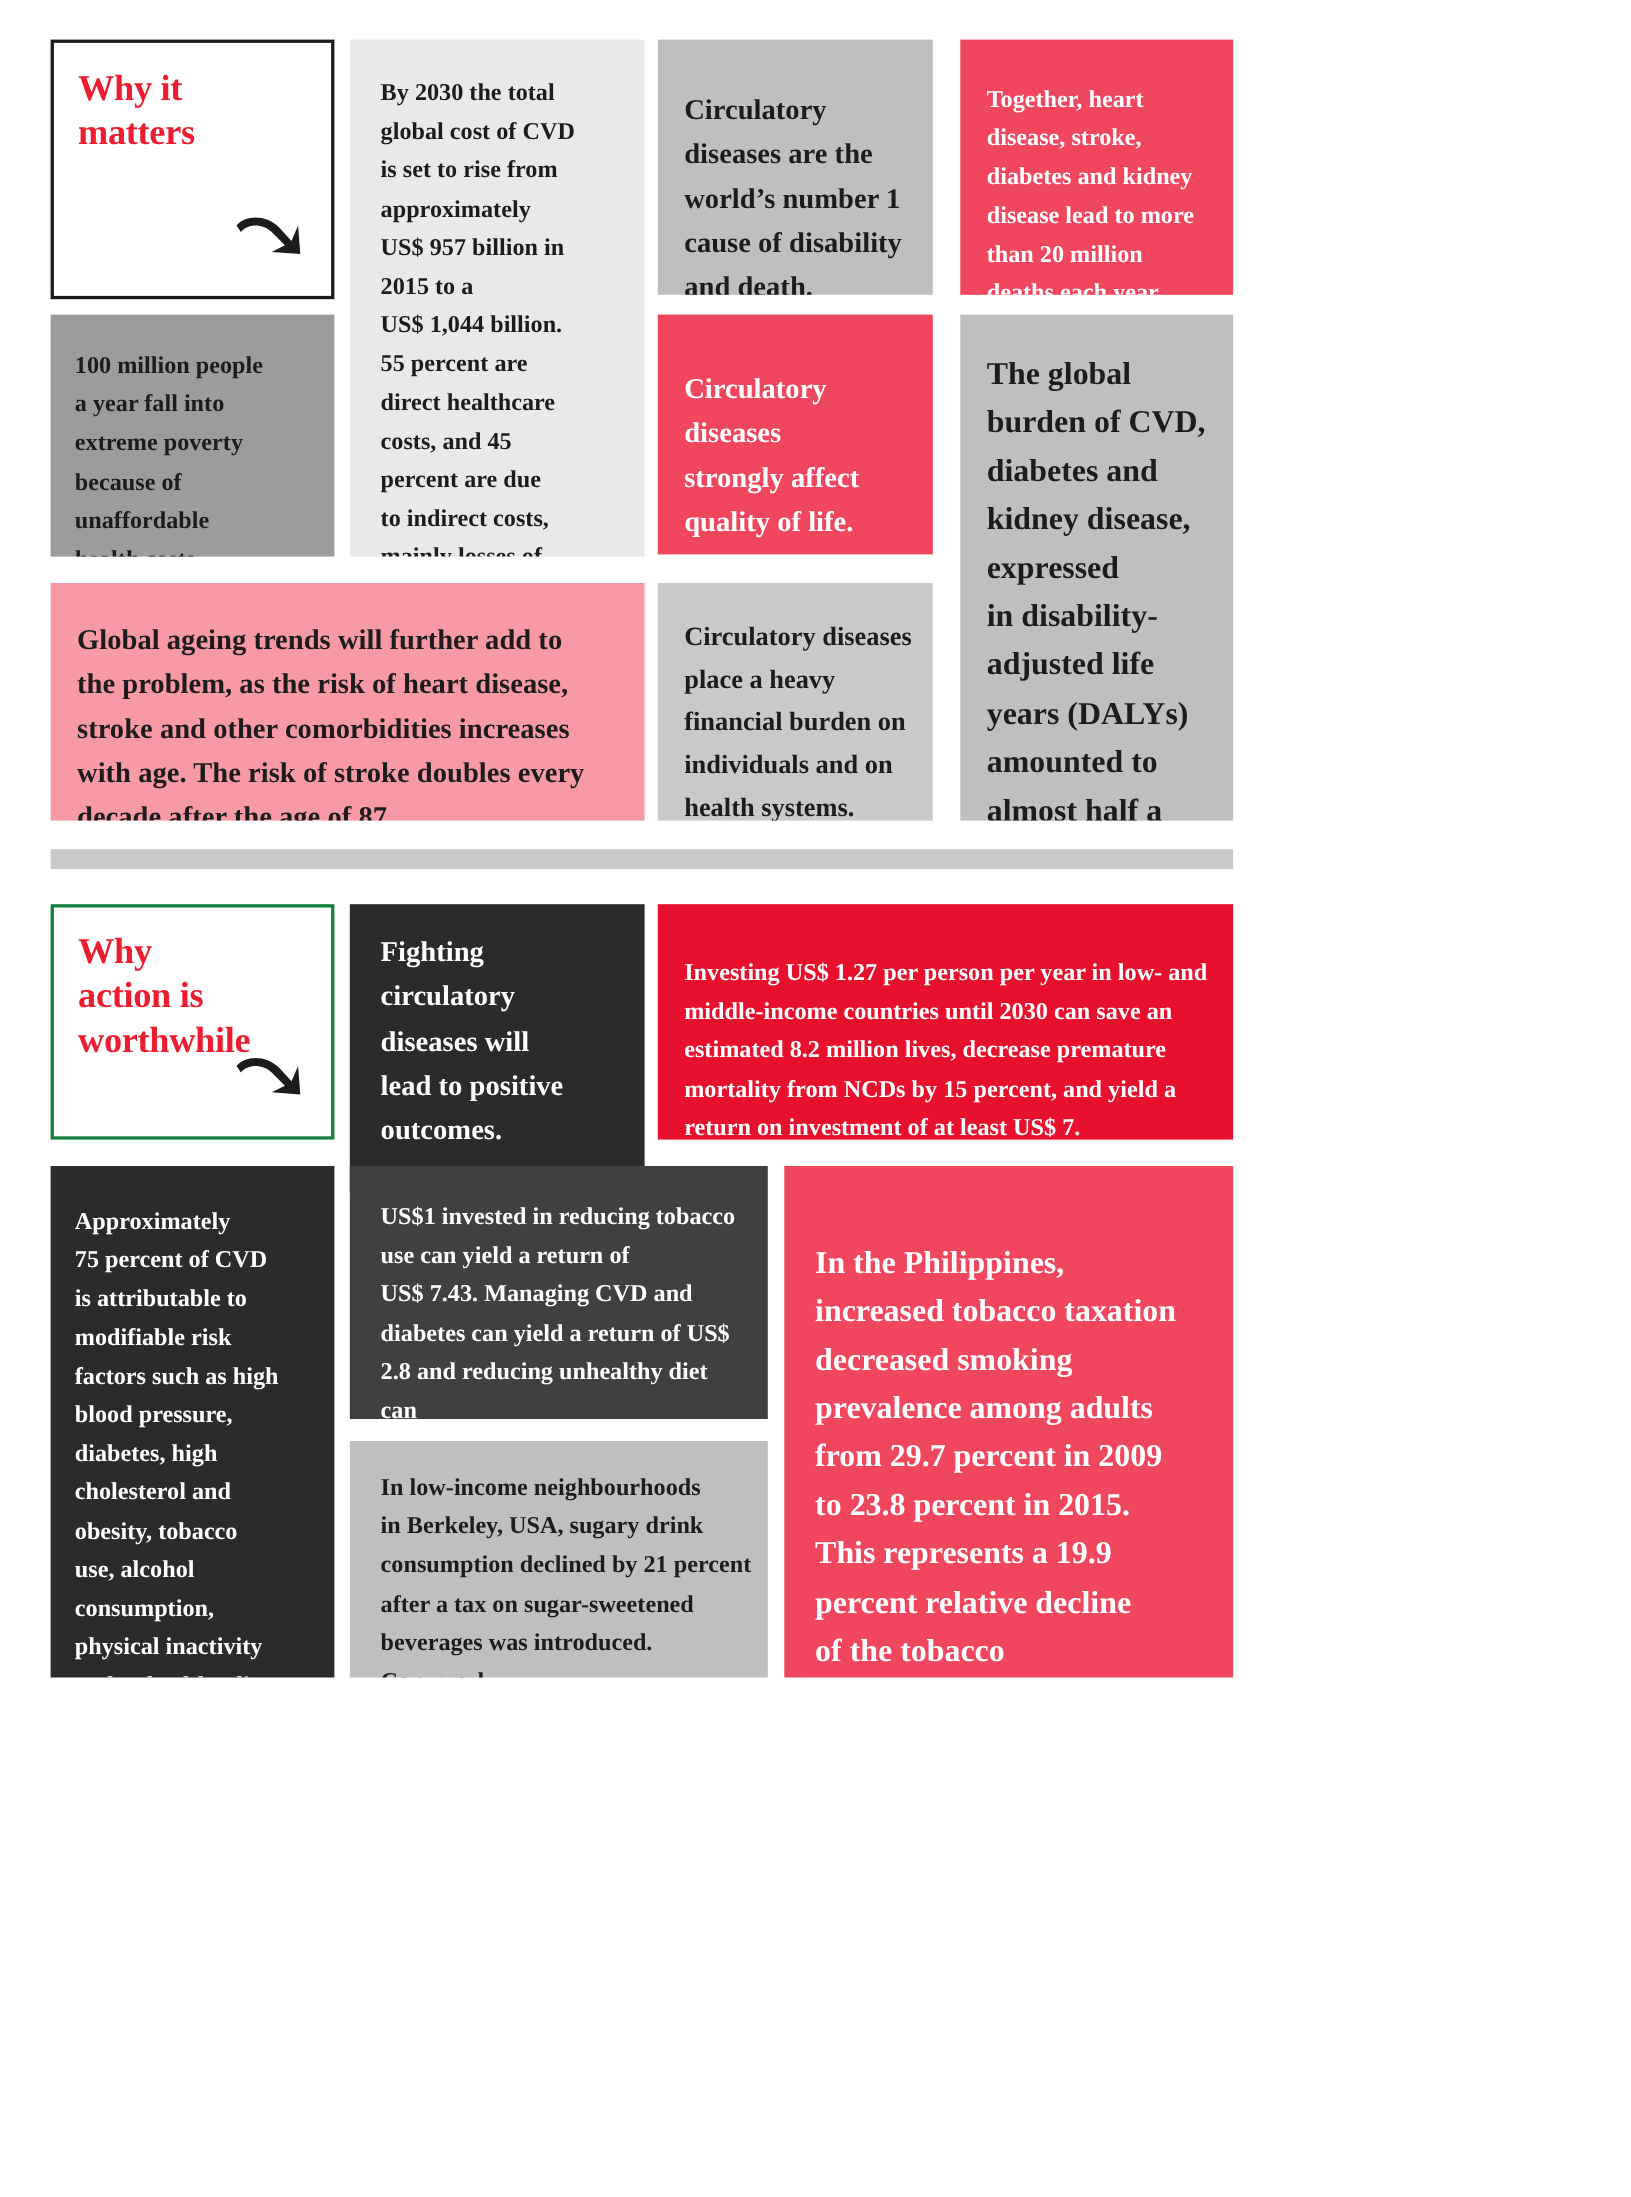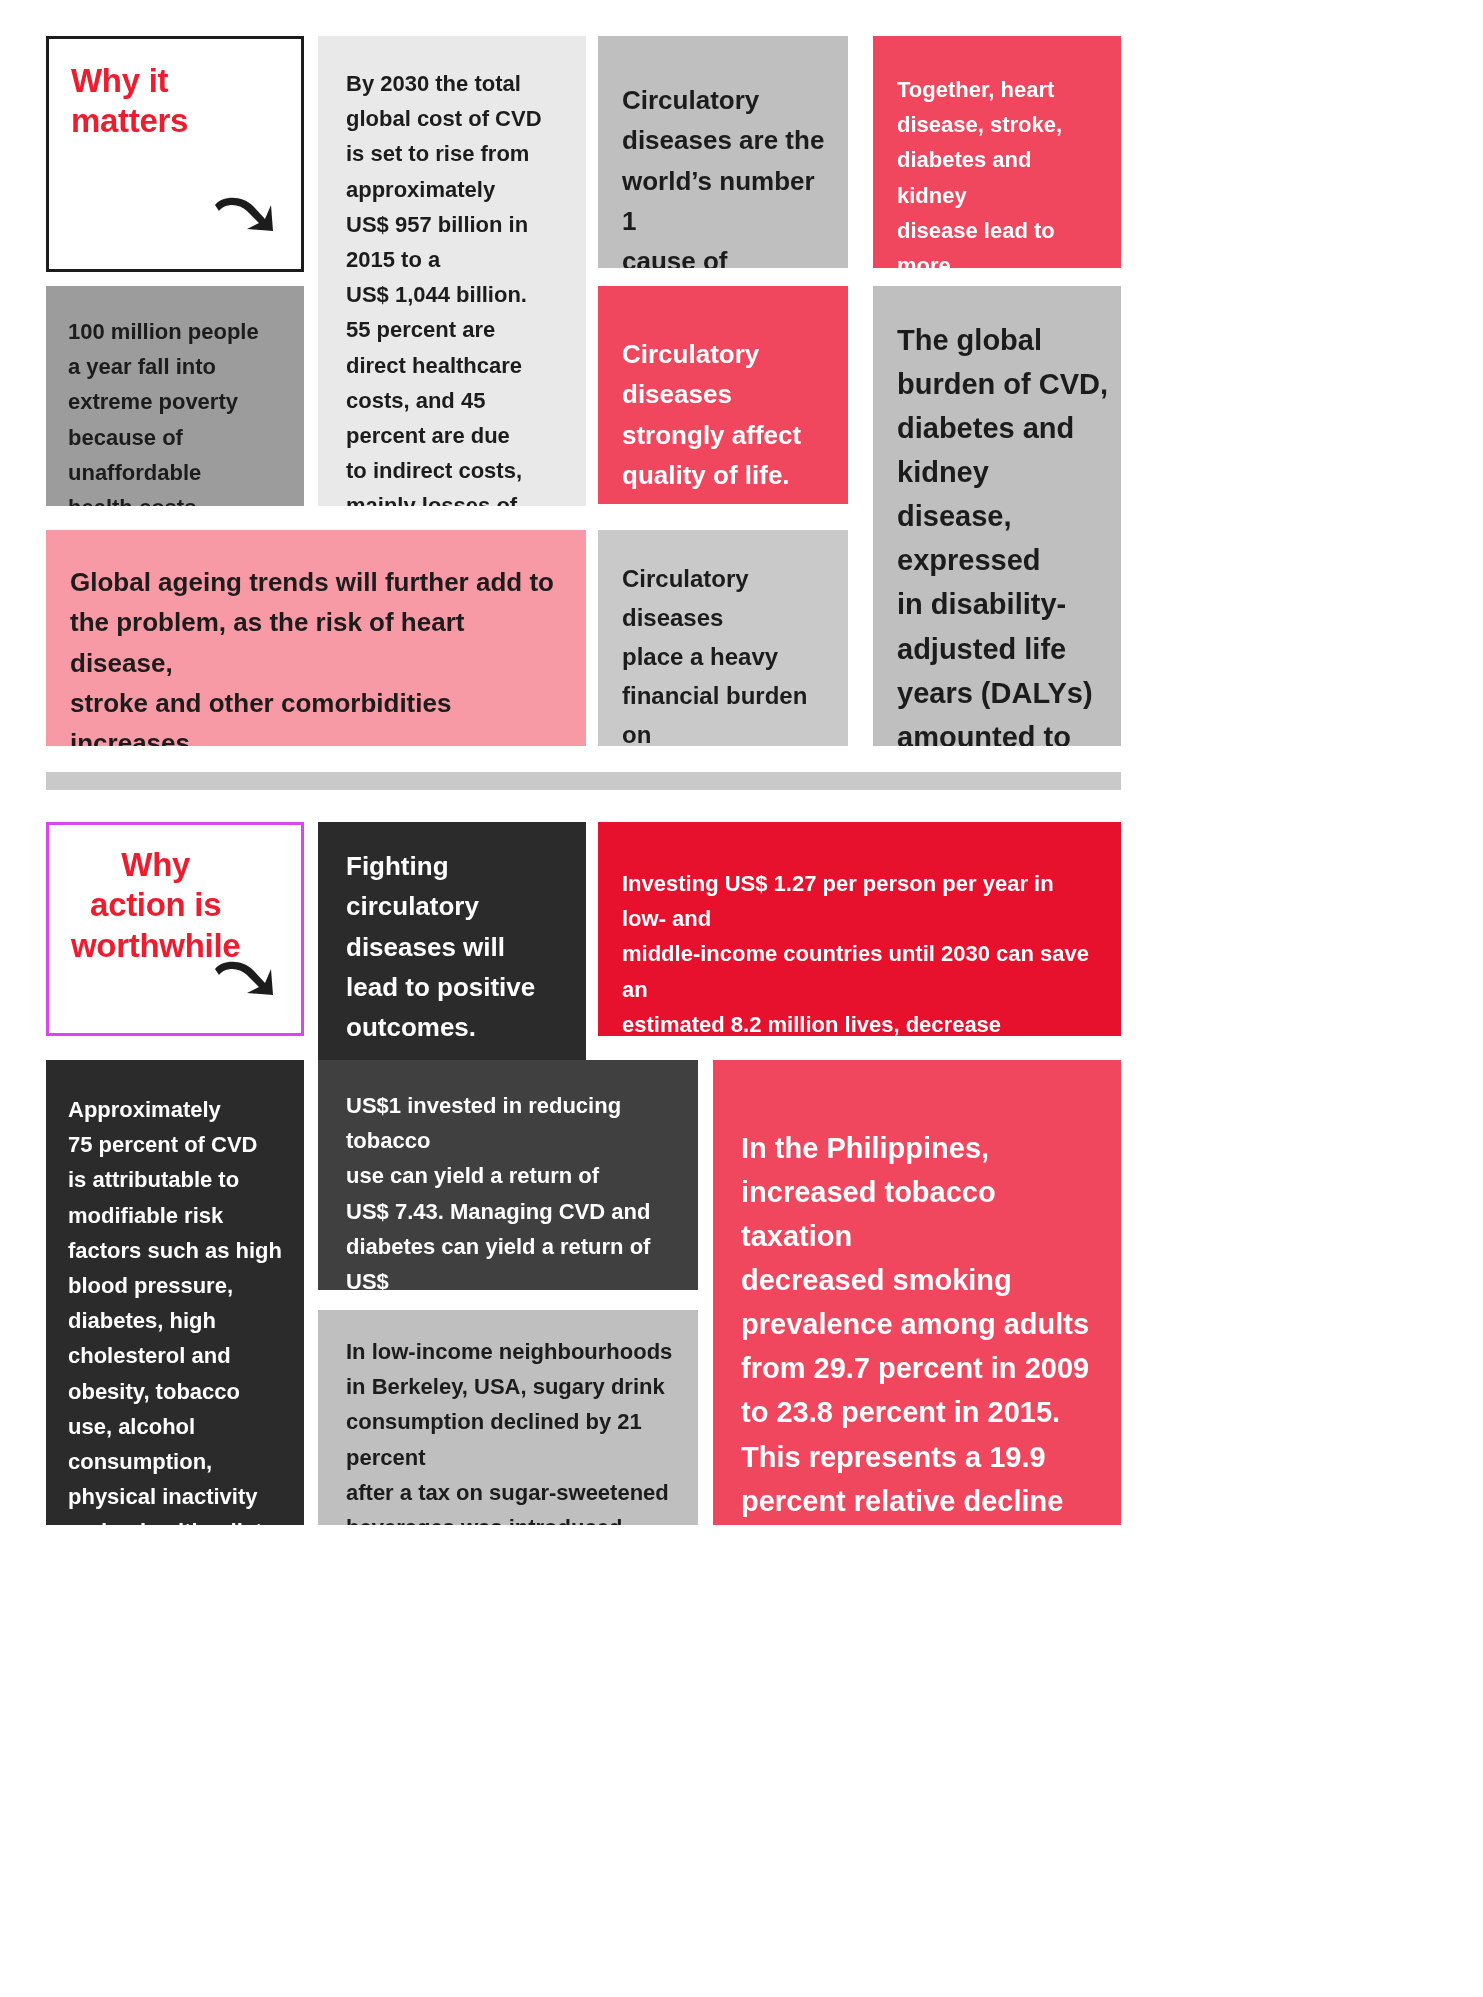--- a/index.html
+++ b/index.html
@@ -11,20 +11,21 @@
     width: 1483px;
     height: 1997px;
     font-family: "Liberation Sans", sans-serif;
     -webkit-font-smoothing: antialiased;
   }
   .page {
     position: relative;
     width: 1483px;
     height: 1997px;
     box-sizing: border-box;
+    font-family: Liberation Serif, serif;
   }
   .card {
     position: absolute;
     box-sizing: border-box;
     overflow: hidden;
   }
 
   
   .header-card {
     background: #ffffff;
@@ -34,21 +35,21 @@
     left: 22px;
     top: 22px;
     color: #ed1c2e;
     font-weight: bold;
     font-size: 33px;
     line-height: 1.22;
     letter-spacing: -0.3px;
     white-space: pre-line;
   }
   .header-card.h1 { border: 3px solid #1c1c1c; }
-  .header-card.h2 { border: 3px solid #d946ef; text-align: center; }
+  .header-card.h2 { border: 3px solid #15803d; }
   .arrow-icon {
     position: absolute;
     right: 26px;
     bottom: 18px;
     width: 66px;
     height: 62px;
   }
 
   
   .txt {

